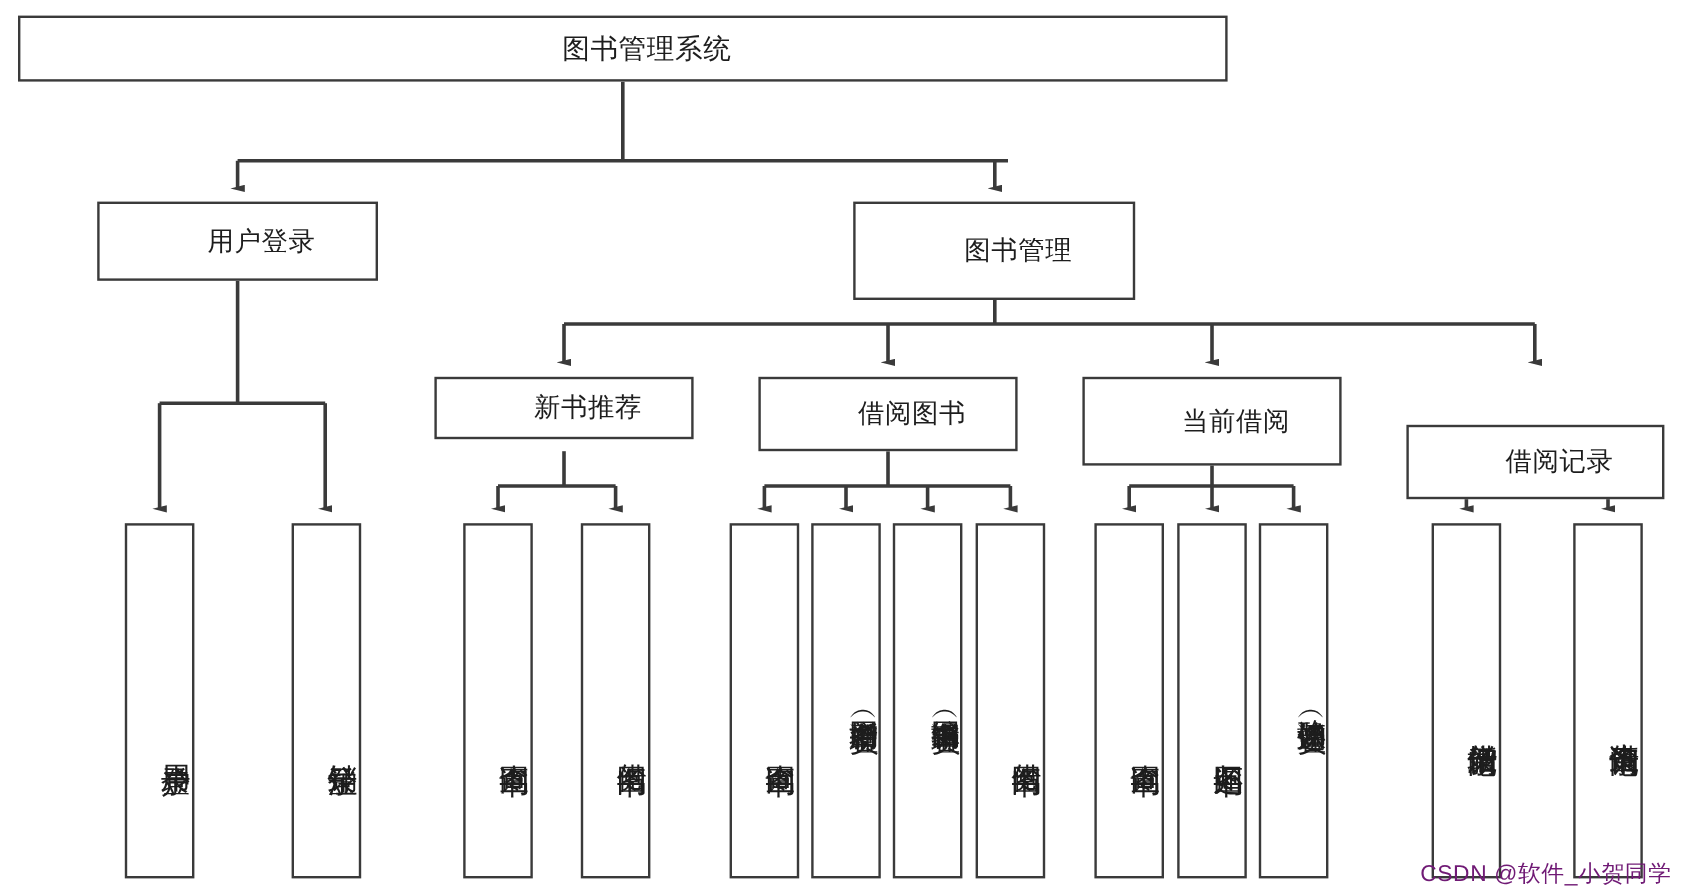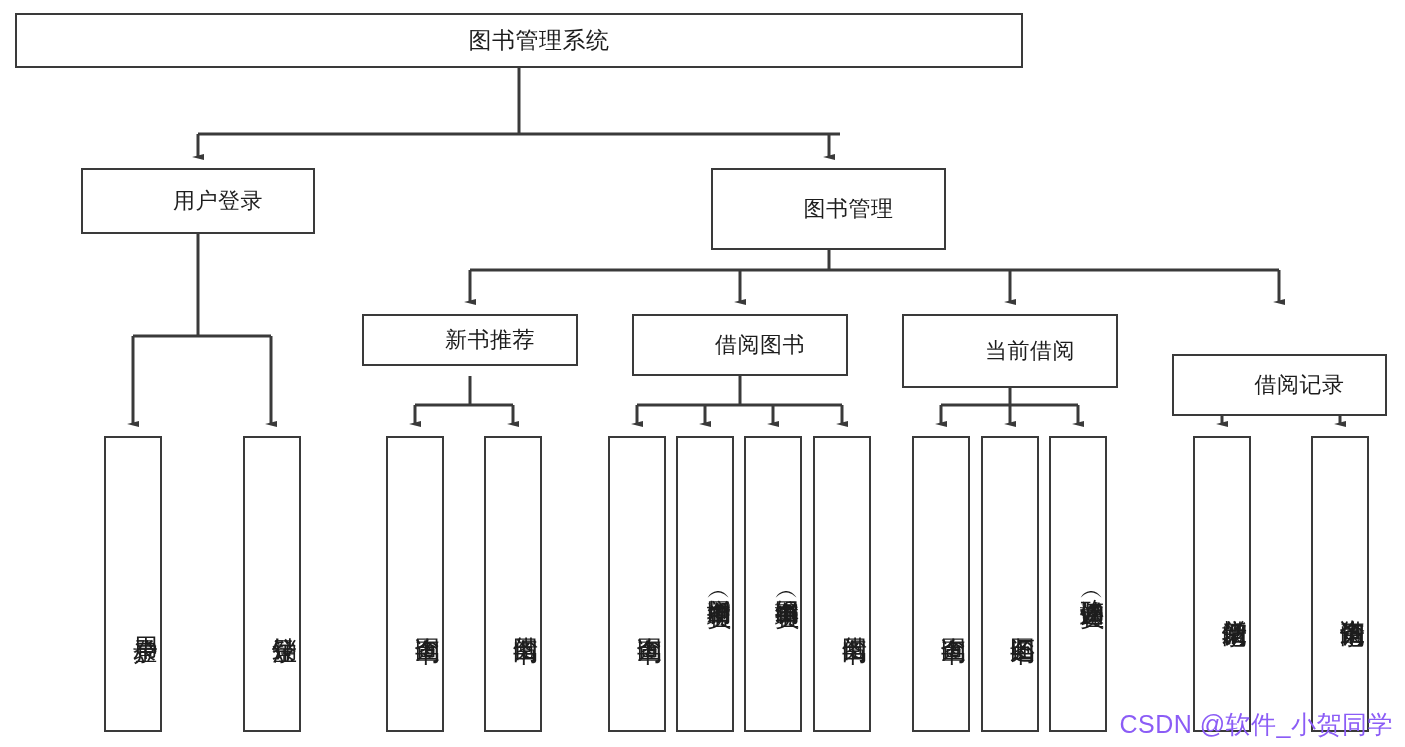--- a/index.html
+++ b/index.html
@@ -59,22 +59,22 @@
     left: 0;
     top: 0;
     width: 1405px;
     height: 747px;
     pointer-events: none;
   }
   .wm {
     position: absolute;
     right: 12px;
     bottom: 6px;
-    font-size: 25px;
-    color: #8b5cf6;
+    font-size: 19px;
+    color: #701a75;
     letter-spacing: 0.5px;
     white-space: nowrap;
   }
 </style>
 </head>
 <body>
 
 <div id="canvas">
 
   <svg id="wires" viewBox="0 0 1405 747" xmlns="http://www.w3.org/2000/svg">

